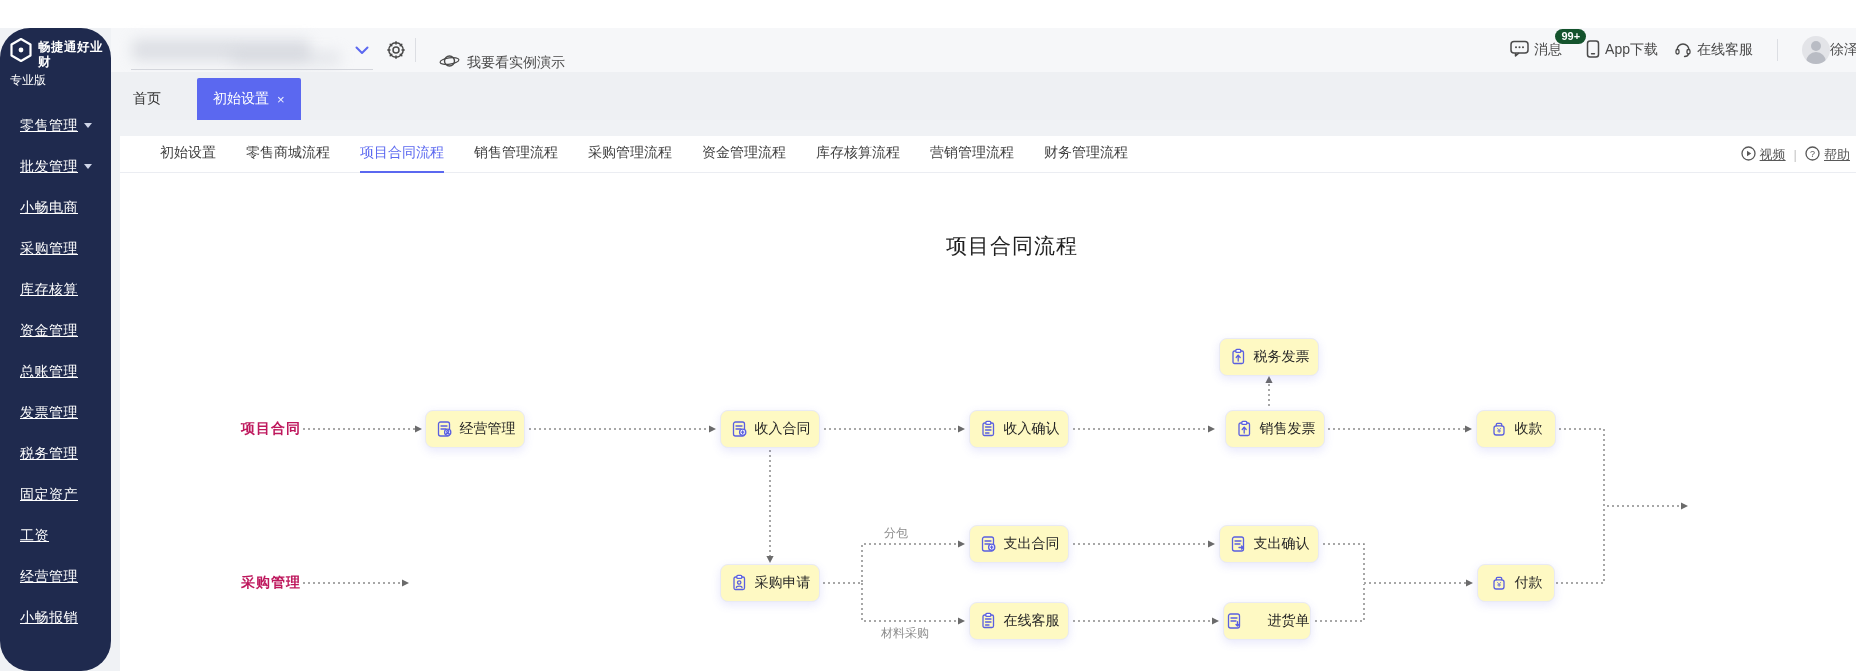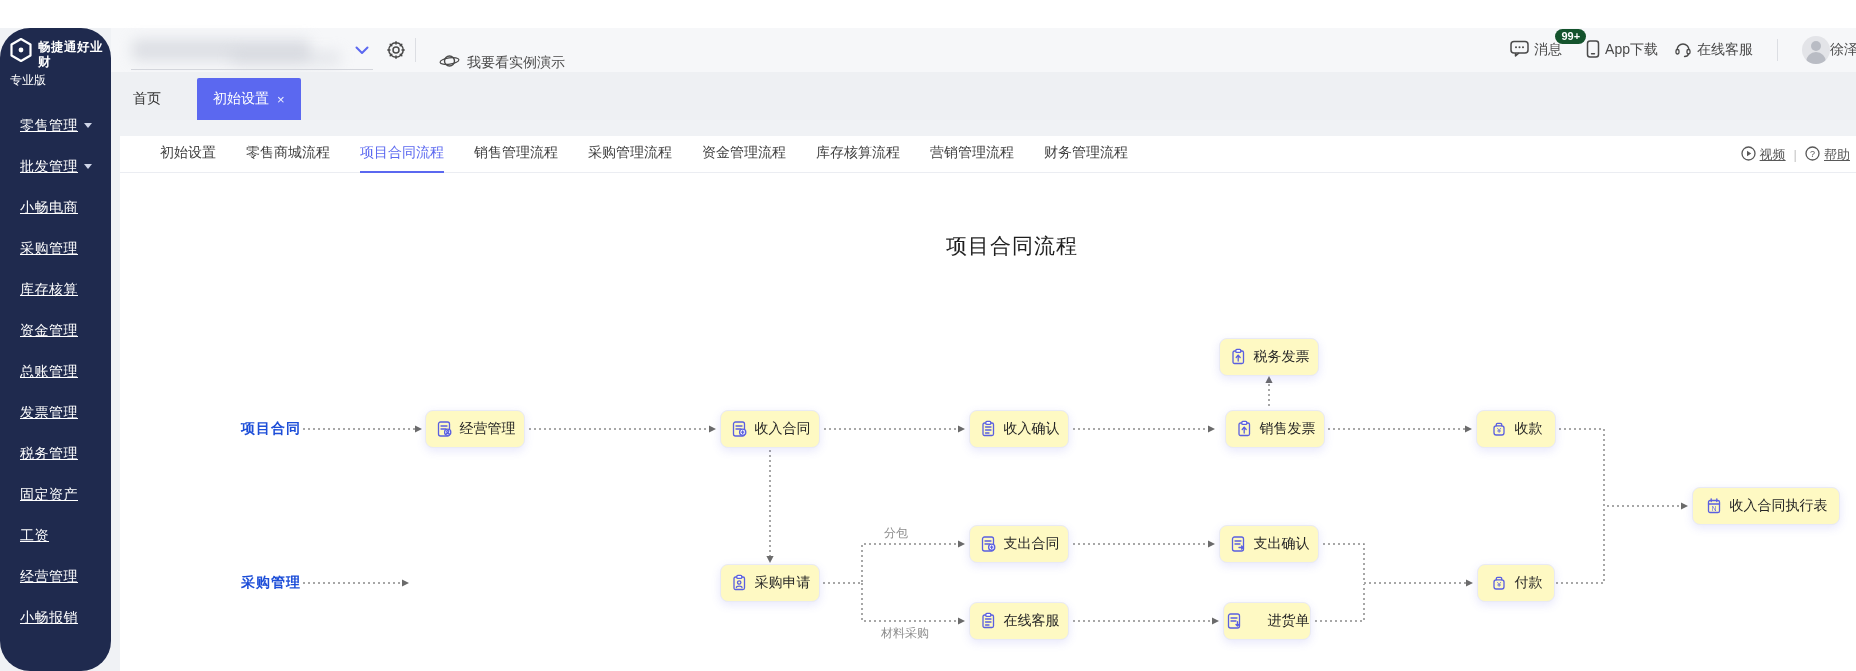--- a/index.html
+++ b/index.html
@@ -44,21 +44,21 @@
   .ptab { font-size:14px; color:#404040; margin-right:30px; height:37px; display:flex; align-items:center; cursor:pointer; border-bottom:2px solid transparent; }
   .ptab.active { color:#5b68f0; border-bottom:2px solid #5b68f0; }
   .pt-right { position:absolute; right:6px; top:0; height:37px; display:flex; align-items:center; gap:8px; color:#595959; font-size:13px; }
   .pt-link { display:flex; align-items:center; gap:4px; cursor:pointer; white-space:nowrap;text-decoration:underline; }
   .pt-sep { color:#c6c6c6; }
 
   
   #flow-layer { position:absolute; left:0; top:0; width:1856px; height:671px; z-index:3; pointer-events:none; }
   #edge-svg { position:absolute; left:0; top:0; }
   .flow-title { position:absolute; transform:translate(-50%,-50%); font-size:21px; color:#1f1f1f; font-weight:500; letter-spacing:1px; white-space:nowrap; }
-  .row-label { position:absolute; transform:translate(-50%,-50%); font-size:14px; color:#1d4ed8; font-weight:600; letter-spacing:1px; white-space:nowrap; }
+  .row-label { position:absolute; transform:translate(-50%,-50%); font-size:14px; color:#be185d; font-weight:600; letter-spacing:1px; white-space:nowrap; }
   .branch-label { position:absolute; transform:translate(-50%,-50%); font-size:12px; color:#8c8c8c; white-space:nowrap; }
   .flow-node { position:absolute; transform:translate(-50%,-50%); height:38px; background:#fef9c3; border:1px solid #e9eaf4; border-radius:8px; box-shadow:0 3px 10px rgba(90,95,230,.14); display:flex; align-items:center; justify-content:center; gap:7px; font-size:14px; color:#262626; pointer-events:auto; cursor:pointer; white-space:nowrap; }
   .flow-node svg { flex:none; }
 </style>
 </head>
 <body>
 
 <div class="topstrip"></div>
 
 <div class="topbar">
@@ -337,32 +337,20 @@
     <div class="flow-node" style="left: 1516px; top: 429px; min-width: 80px;">
       <span style="display: flex;">
         <svg width="18" height="18" viewBox="0 0 18 18" fill="none" stroke="#5a5fe0" stroke-width="1.3" stroke-linecap="round" stroke-linejoin="round">
           <rect x="4" y="5.8" width="10" height="9.2" rx="2.2"></rect>
           <path d="M6.3 5.8 V4.6 a1.2 1.2 0 0 1 1.2 -1.2 h3 a1.2 1.2 0 0 1 1.2 1.2 v1.2"></path>
           <text x="9" y="13" font-size="7.5" text-anchor="middle" fill="#5a5fe0" stroke="none" font-family="inherit">¥</text>
         </svg>
       </span>
       <span>收款</span>
     </div>
-    <div class="flow-node" style="left: 1766px; top: 506px; min-width: 148px;">
-      <span style="display: flex;">
-        <svg width="18" height="18" viewBox="0 0 18 18" fill="none" stroke="#5a5fe0" stroke-width="1.3" stroke-linecap="round" stroke-linejoin="round">
-          <rect x="3.5" y="3.5" width="11" height="12" rx="1.6"></rect>
-          <line x1="3.5" y1="7" x2="14.5" y2="7"></line>
-          <line x1="6.2" y1="1.8" x2="6.2" y2="4.6"></line>
-          <line x1="11.8" y1="1.8" x2="11.8" y2="4.6"></line>
-          <text x="9" y="13.6" font-size="6.5" text-anchor="middle" fill="#5a5fe0" stroke="none" font-family="inherit">N</text>
-        </svg>
-      </span>
-      <span>收入合同执行表</span>
-    </div>
     <div class="flow-node" style="left: 770px; top: 583px; min-width: 100px;">
       <span style="display: flex;">
         <svg width="18" height="18" viewBox="0 0 18 18" fill="none" stroke="#5a5fe0" stroke-width="1.3" stroke-linecap="round" stroke-linejoin="round">
           <rect x="4" y="3" width="10.5" height="12.5" rx="1.5"></rect>
           <rect x="6.8" y="1.4" width="5" height="3" rx="1" fill="#fff"></rect>
           <circle cx="9.2" cy="8.5" r="1.7"></circle>
           <path d="M6.4 13.6 c0-2 5.6-2 5.6 0"></path>
         </svg>
       </span>
       <span>采购申请</span>

